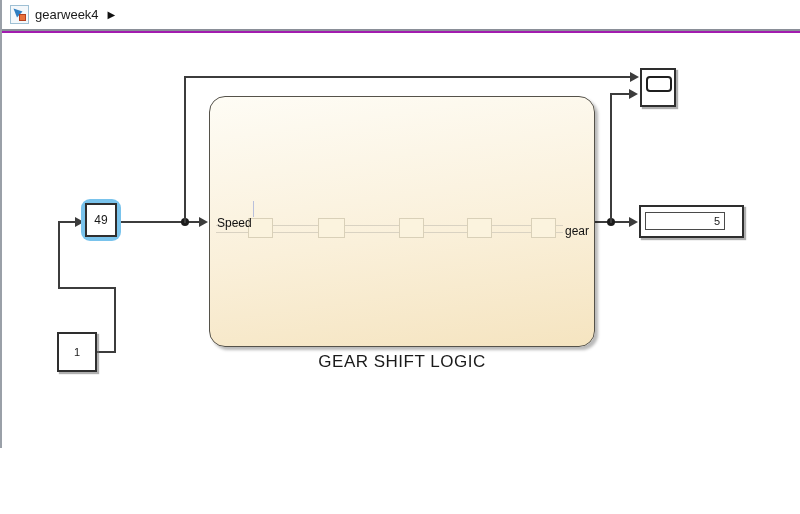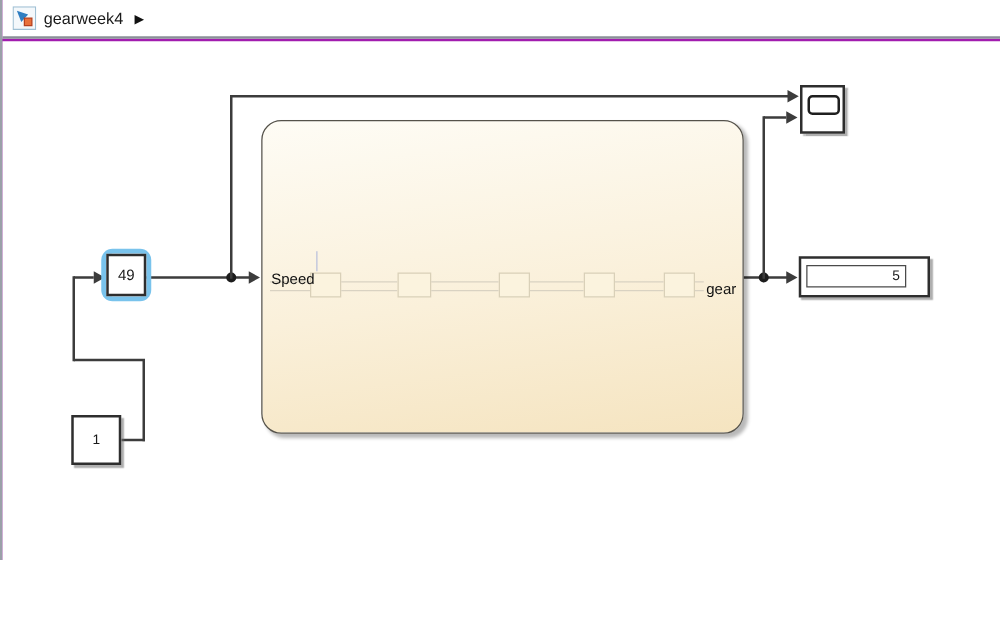--- a/index.html
+++ b/index.html
@@ -123,20 +123,21 @@
       <div class="ghost-rect" style="left:257px; top:121px; width:25px; height:20px;"></div>
       <div class="ghost-line" style="left:282px; top:128px; width:39px;"></div>
       <div class="ghost-line" style="left:282px; top:135px; width:39px;"></div>
       <div class="ghost-rect" style="left:321px; top:121px; width:25px; height:20px;"></div>
       <div class="ghost-line" style="left:346px; top:128px; width:7px;"></div>
       <div class="ghost-line" style="left:346px; top:135px; width:7px;"></div>
 
       <div class="port-label" style="left:7px; top:116px;">Speed</div>
       <div class="port-label" style="right:5px; top:124px;">gear</div>
     </div>
+    <div class="subsystem-name" style="left:207px; top:319px; width:386px;">GEAR SHIFT LOGIC</div>
 
     <div class="blk" style="left:638px; top:35px; width:36px; height:39px;">
       <div class="scope-screen"></div>
     </div>
 
     <div class="blk" style="left:637px; top:172px; width:105px; height:33px;">
       <div class="display-inner">5</div>
     </div>
 
   </div>

